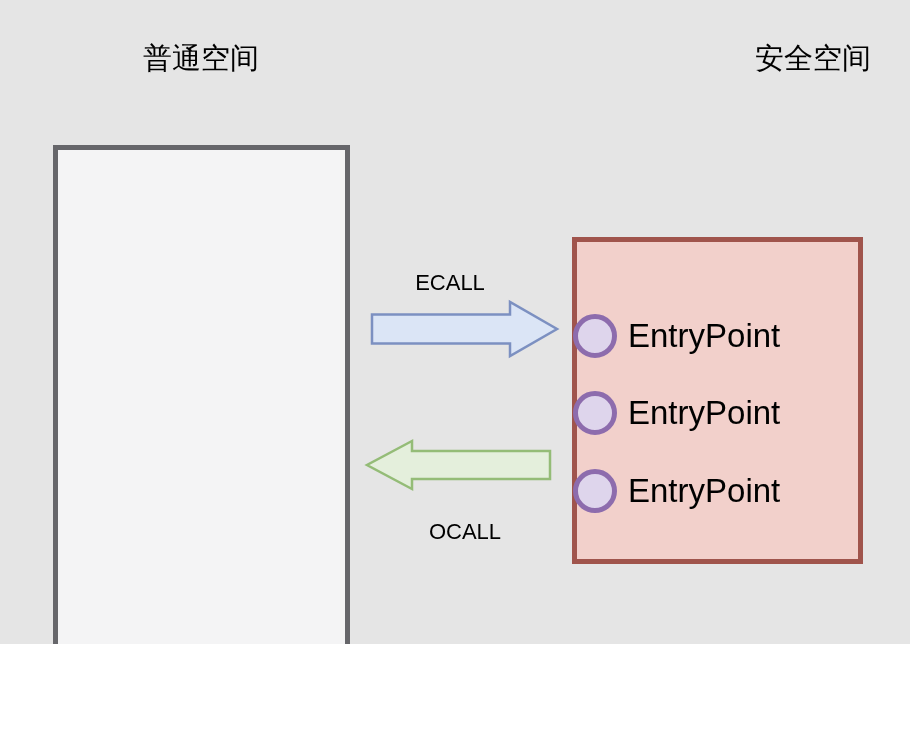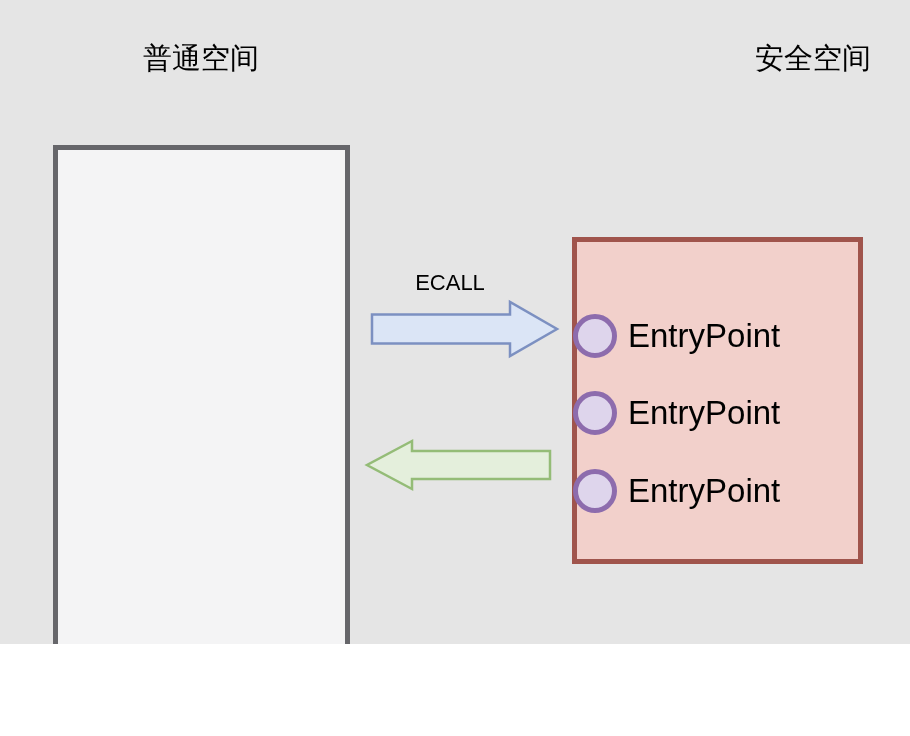--- a/index.html
+++ b/index.html
@@ -123,19 +123,20 @@
 
   <div class="entry-circle c1"></div>
   <div class="entry-circle c2"></div>
   <div class="entry-circle c3"></div>
 
   <div class="entry-label l1">EntryPoint</div>
   <div class="entry-label l2">EntryPoint</div>
   <div class="entry-label l3">EntryPoint</div>
 
   <div class="call-label ecall">ECALL</div>
+  <div class="call-label ocall">OCALL</div>
 
   <svg class="arrow-layer" viewBox="0 0 910 736">
     <polygon class="ecall-arrow" points="372,314.5 510,314.5 510,302 557,329 510,356 510,343.5 372,343.5"></polygon>
     <polygon class="ocall-arrow" points="550,451 412,451 412,441 367,465 412,489 412,479 550,479"></polygon>
   </svg>
 
 </div>
 
 </body></html>

